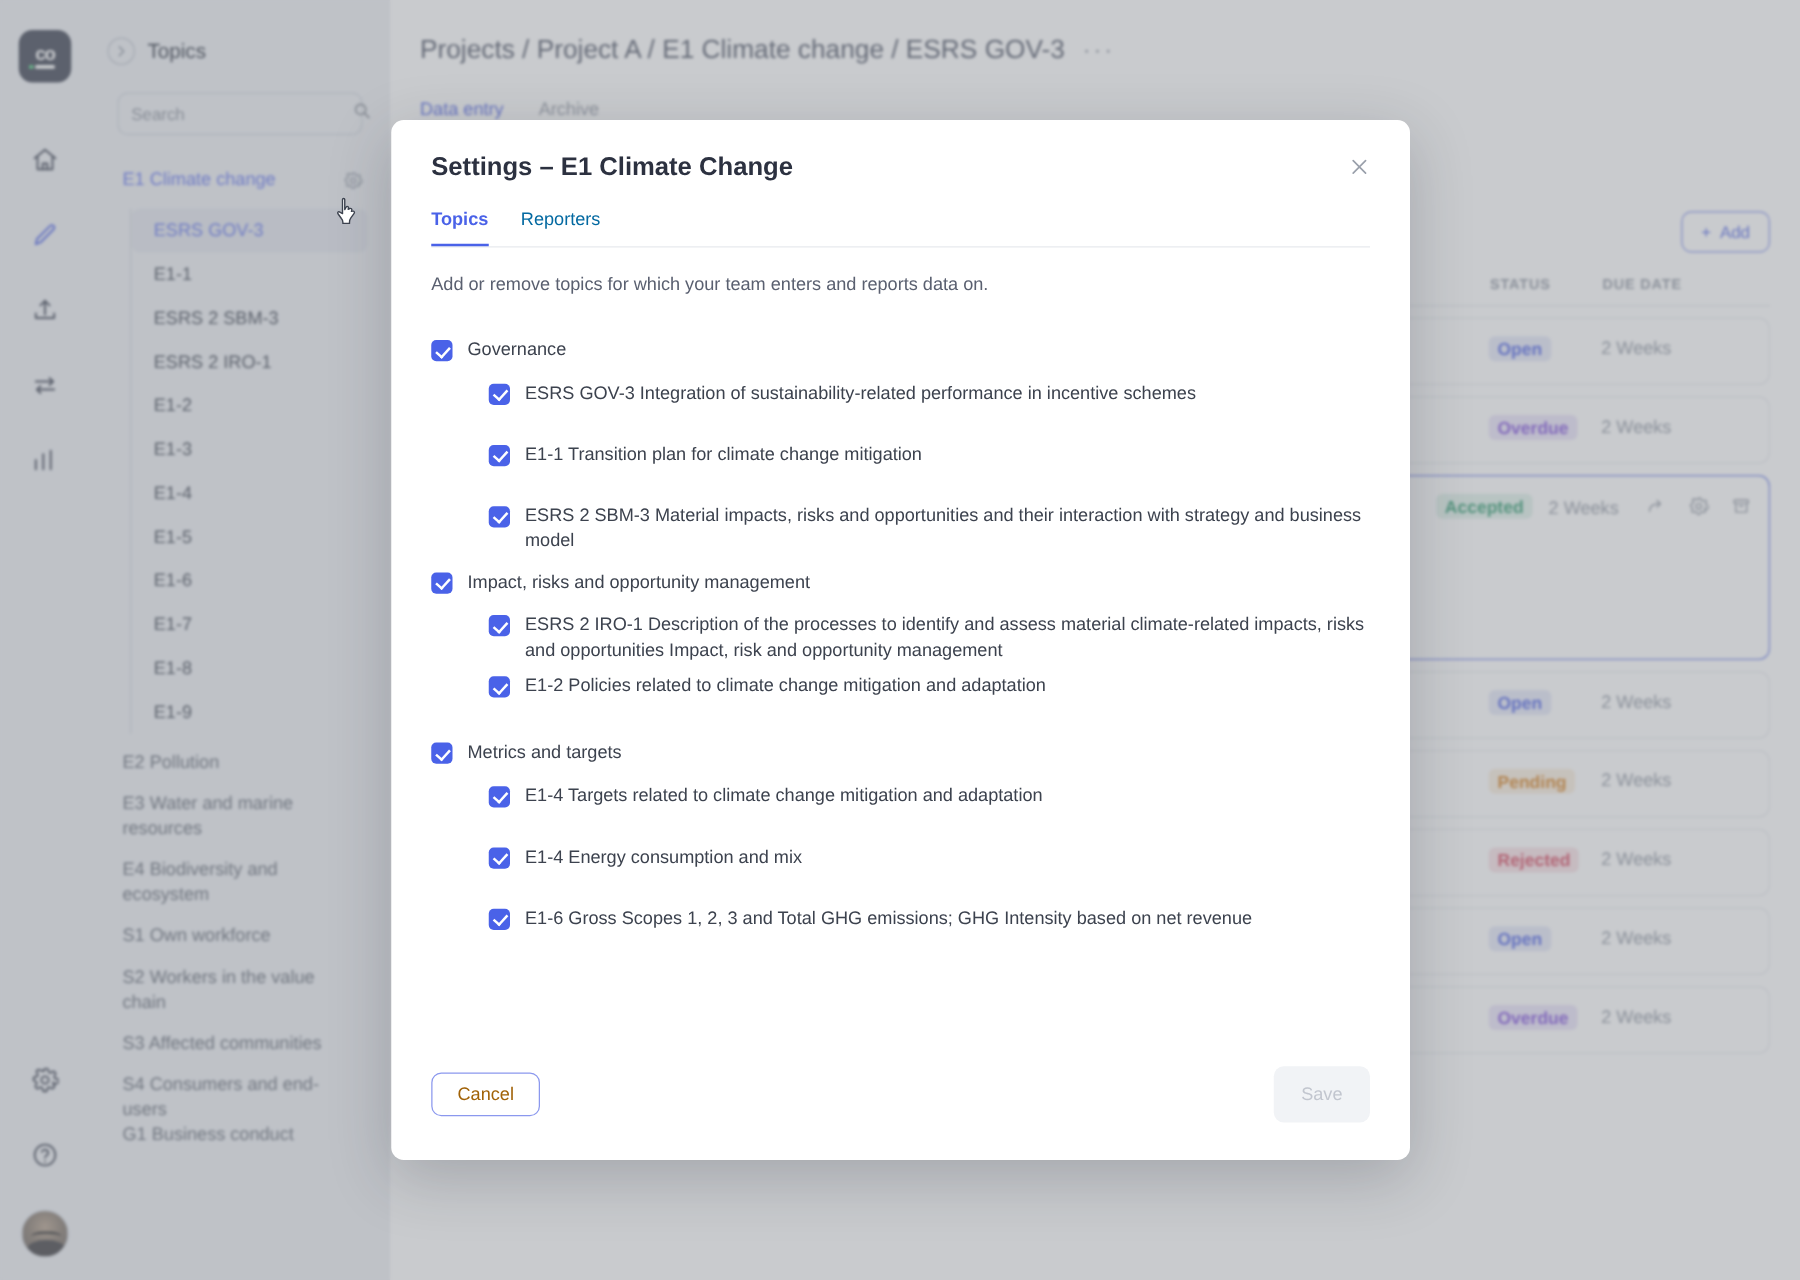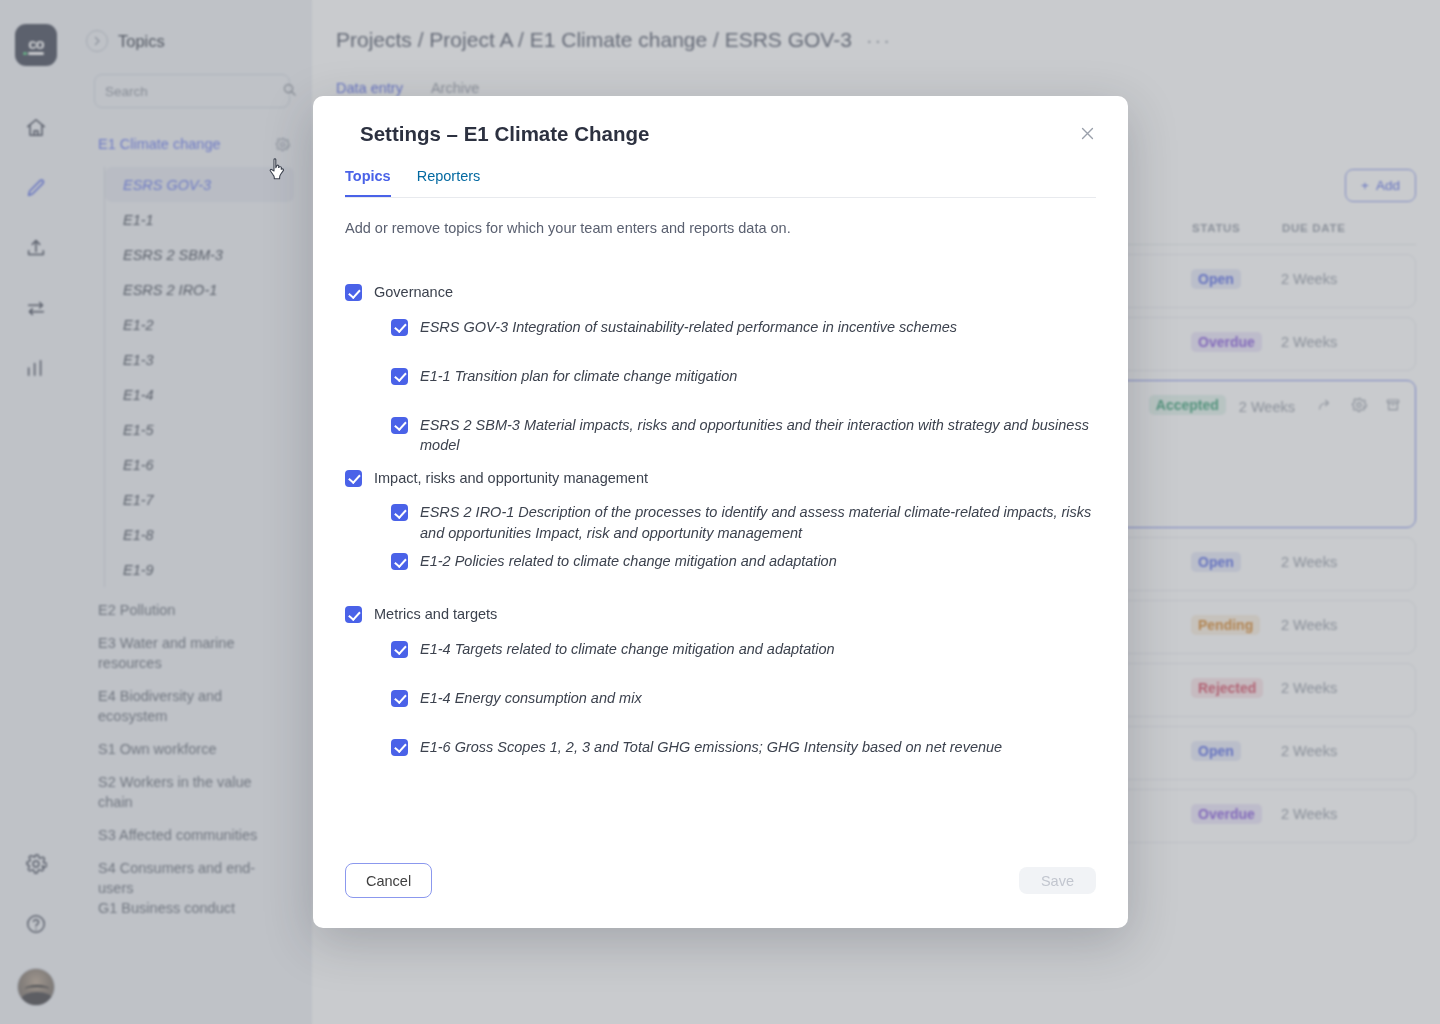--- a/index.html
+++ b/index.html
@@ -84,21 +84,21 @@
   .topic-group { margin-top: 22px; }
   .topic-root {
     display: flex; align-items: center; justify-content: space-between;
     padding: 0 22px 0 26px; height: 28px; cursor: pointer;
   }
   .topic-root .label { font-size: 14.5px; color: #6b7cf0; }
   .gear-sm { color: #9aa0ab; display: flex; }
   .children { margin: 9px 0 0 32px; border-left: 1.5px solid #d6d9e0; padding-left: 0; }
   .child {
     height: 35px; display: flex; align-items: center; padding-left: 18px;
-    font-size: 14.5px; color: #4a505c; cursor: pointer; font-style: italic;
+    font-size: 14.5px; color: #4a505c; cursor: pointer;
   }
   .child.selected {
     color: #6b7cf0; background: #e4e7ee; border-radius: 7px; margin-right: 18px;
   }
   .topic-item {
     padding: 13px 26px 0 26px; font-size: 14.5px; color: #6e747f; line-height: 1.38;
     cursor: pointer;
   }
 
   
@@ -159,30 +159,30 @@
   }
 
   
   .modal {
     position: absolute; left: 313px; top: 96px; width: 815px; height: 832px;
     background: #ffffff; border-radius: 10px;
     box-shadow: 0 14px 50px rgba(30,35,50,.22);
     display: flex; flex-direction: column;
   }
   .m-head { padding: 26px 32px 0 32px; position: relative; }
-  .m-title { font-size: 20.5px; color: #2c3140; font-weight: bold; margin-left: 15px; }
+  .m-title { font-size: 20.5px; color: #2c3140; font-weight: bold; }
   .m-close {
     position: absolute; right: 28px; top: 24px; width: 26px; height: 26px;
     display: flex; align-items: center; justify-content: center;
     color: #9aa0ab; cursor: pointer;
   }
   .m-tabs { display: flex; gap: 26px; margin: 22px 32px 0 32px; border-bottom: 1px solid #e8eaee; }
   .m-tab { font-size: 14.5px; color: #0369a1; padding-bottom: 11px; cursor: pointer; }
   .m-tab.active { color: #4a62e8; font-weight: bold; border-bottom: 2.5px solid #4a62e8; }
-  .m-desc { margin: 22px 32px 12px 32px; font-size: 14.5px; color: #5a6070; }
+  .m-desc { margin: 22px 32px 0 32px; font-size: 14.5px; color: #5a6070; }
   .m-body { flex: 1; overflow-y: auto; padding: 16px 32px 0 32px; }
 
   .chk-row { display: flex; align-items: flex-start; gap: 12px; margin-top: 14px; }
   .chk-row.group { margin-top: 18px; margin-left: 0; text-align: right; }
   .chk-row.child { margin-left: 28px; }
   .chk-row.child:first-child { margin-top: 14px; }
   .cbox {
     width: 17px; height: 17px; border-radius: 4px; background: #4a62e8;
     flex: 0 0 auto; margin-top: 2px; position: relative; cursor: pointer;
   }
@@ -191,27 +191,27 @@
     width: 4.5px; height: 9px; border: solid #ffffff;
     border-width: 0 2px 2px 0; transform: rotate(42deg);
   }
   .chk-label { font-size: 14.5px; color: #3c424e; line-height: 1.42; max-width: 680px; }
 
   .m-foot {
     display: flex; align-items: center; justify-content: space-between;
     padding: 18px 32px 30px 32px;
   }
   .btn-cancel {
-    border: 1px solid #8b98ee; color: #404040; background: #fff;
+    border: 1px solid #8b98ee; color: #a16207; background: #fff;
     border-radius: 8px; height: 35px; padding: 0 20px; font-size: 14.5px;
     cursor: pointer; font-family: inherit;
   }
   .btn-save {
     border: 0; background: #f1f3f6; color: #c2c6cf;
-    border-radius: 8px; height: 27px; padding: 0 22px; font-size: 14.5px;
+    border-radius: 8px; height: 45px; padding: 0 22px; font-size: 14.5px;
     cursor: default; font-family: inherit;
   }
 
   
   .cursor { position: absolute; left: 268px; top: 157px; width: 20px; height: 24px; }
 </style>
 </head>
 <body>
 
 <div id="app">

